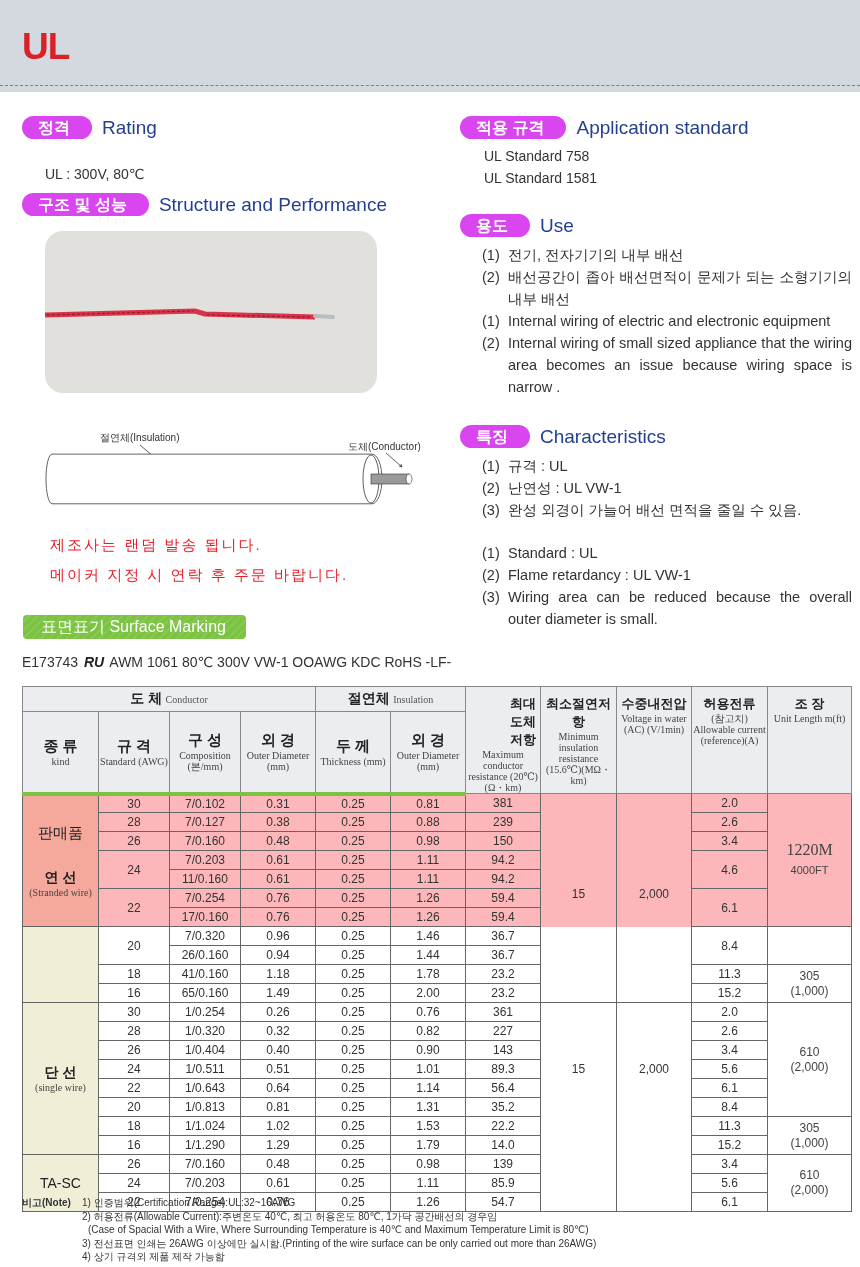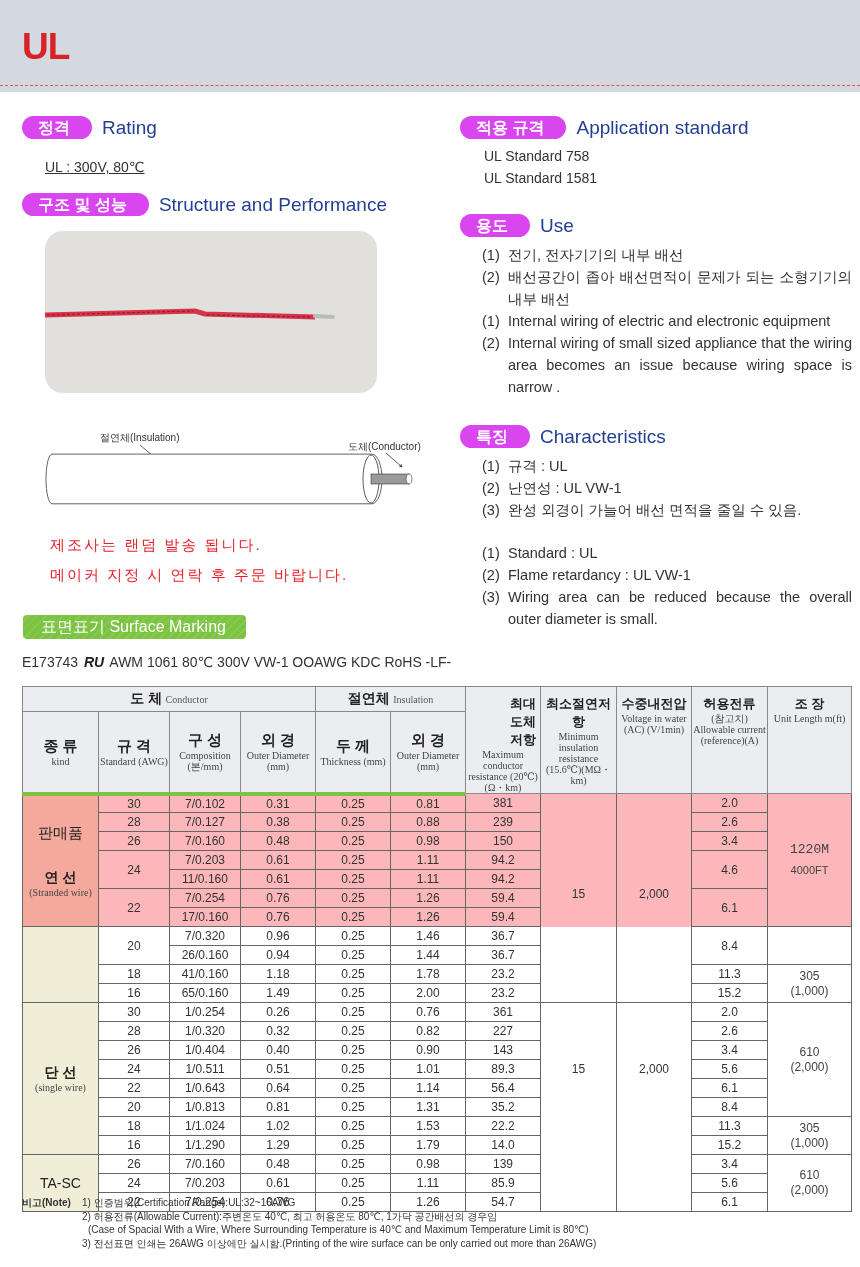--- a/index.html
+++ b/index.html
@@ -49,21 +49,21 @@
 
 <div class="header">
   <span class="ul">UL</span>
   <div class="dash"></div>
 </div>
 
 <div class="sec-head" style="left:22px; top:116px;">
   <span class="pill">정격</span>
   <span class="sec-en">Rating</span>
 </div>
-<div class="txt" style="left:45px; top:156px;text-decoration:underline;">UL : 300V, 80℃</div>
+<div class="txt" style="left:45px; top:163px;">UL : 300V, 80℃</div>
 
 <div class="sec-head" style="left:22px; top:193px;">
   <span class="pill">구조 및 성능</span>
   <span class="sec-en">Structure and Performance</span>
 </div>
 <div class="photo">
   <svg width="332" height="162" viewBox="0 0 332 162">
     <path d="M0 84 L150 80 L160 83 L270 86" stroke="#d8334a" stroke-width="5" fill="none"></path>
     <path d="M2 84 L148 80" stroke="#7a1020" stroke-width="0.8" stroke-dasharray="3 2" fill="none"></path>
     <path d="M162 84 L265 86" stroke="#7a1020" stroke-width="0.8" stroke-dasharray="3 2" fill="none"></path>
@@ -233,21 +233,21 @@
     <td>30</td>
         <td>7/0.102</td>
         <td>0.31</td>
         <td>0.25</td>
         <td>0.81</td>
         <td>381</td>
     <td rowspan="7" style="border-bottom:none;"><span style="position:relative;top:34px;">15</span></td>
     <td rowspan="7" style="border-bottom:none;"><span style="position:relative;top:34px;">2,000</span></td>
     <td>2.0</td>
     <td rowspan="7" style="font-size:11px;line-height:20px;">
-          <span class="kh-s" style="font-family:Liberation Mono, monospace;font-size:13px;line-height:20px;">1220M</span>
+          <span class="kh-s" style="font-family:Liberation Serif, serif;font-size:16px;line-height:20px;">1220M</span>
           <span class="kh-s" style="font-family:'Liberation Sans',sans-serif;font-size:11px;line-height:20px;">4000FT</span>
         </td>
   </tr>
   <tr class="pink">
         <td>28</td>
         <td>7/0.127</td>
         <td>0.38</td>
         <td>0.25</td>
         <td>0.88</td>
         <td>239</td>
@@ -462,14 +462,15 @@
 </tbody>
   </table>
 
 <div class="notes">
   <span class="lbl">비고(Note)</span>
   <div class="lines">
     <div>1) 인증범위(Certification Range):UL:32~16AWG</div>
     <div>2) 허용전류(Allowable Current):주변온도 40℃, 최고 허용온도 80℃, 1가닥 공간배선의 경우임</div>
     <div style="padding-left:6px;">   (Case of Spacial With a Wire, Where Surrounding Temperature is 40℃ and Maximum Temperature Limit is 80℃)</div>
     <div>3) 전선표면 인쇄는 26AWG 이상에만 실시함.(Printing of the wire surface can be only carried out more than 26AWG)</div>
+    <div>4) 상기 규격외 제품 제작 가능함</div>
   </div>
 </div>
 
 </body></html>

